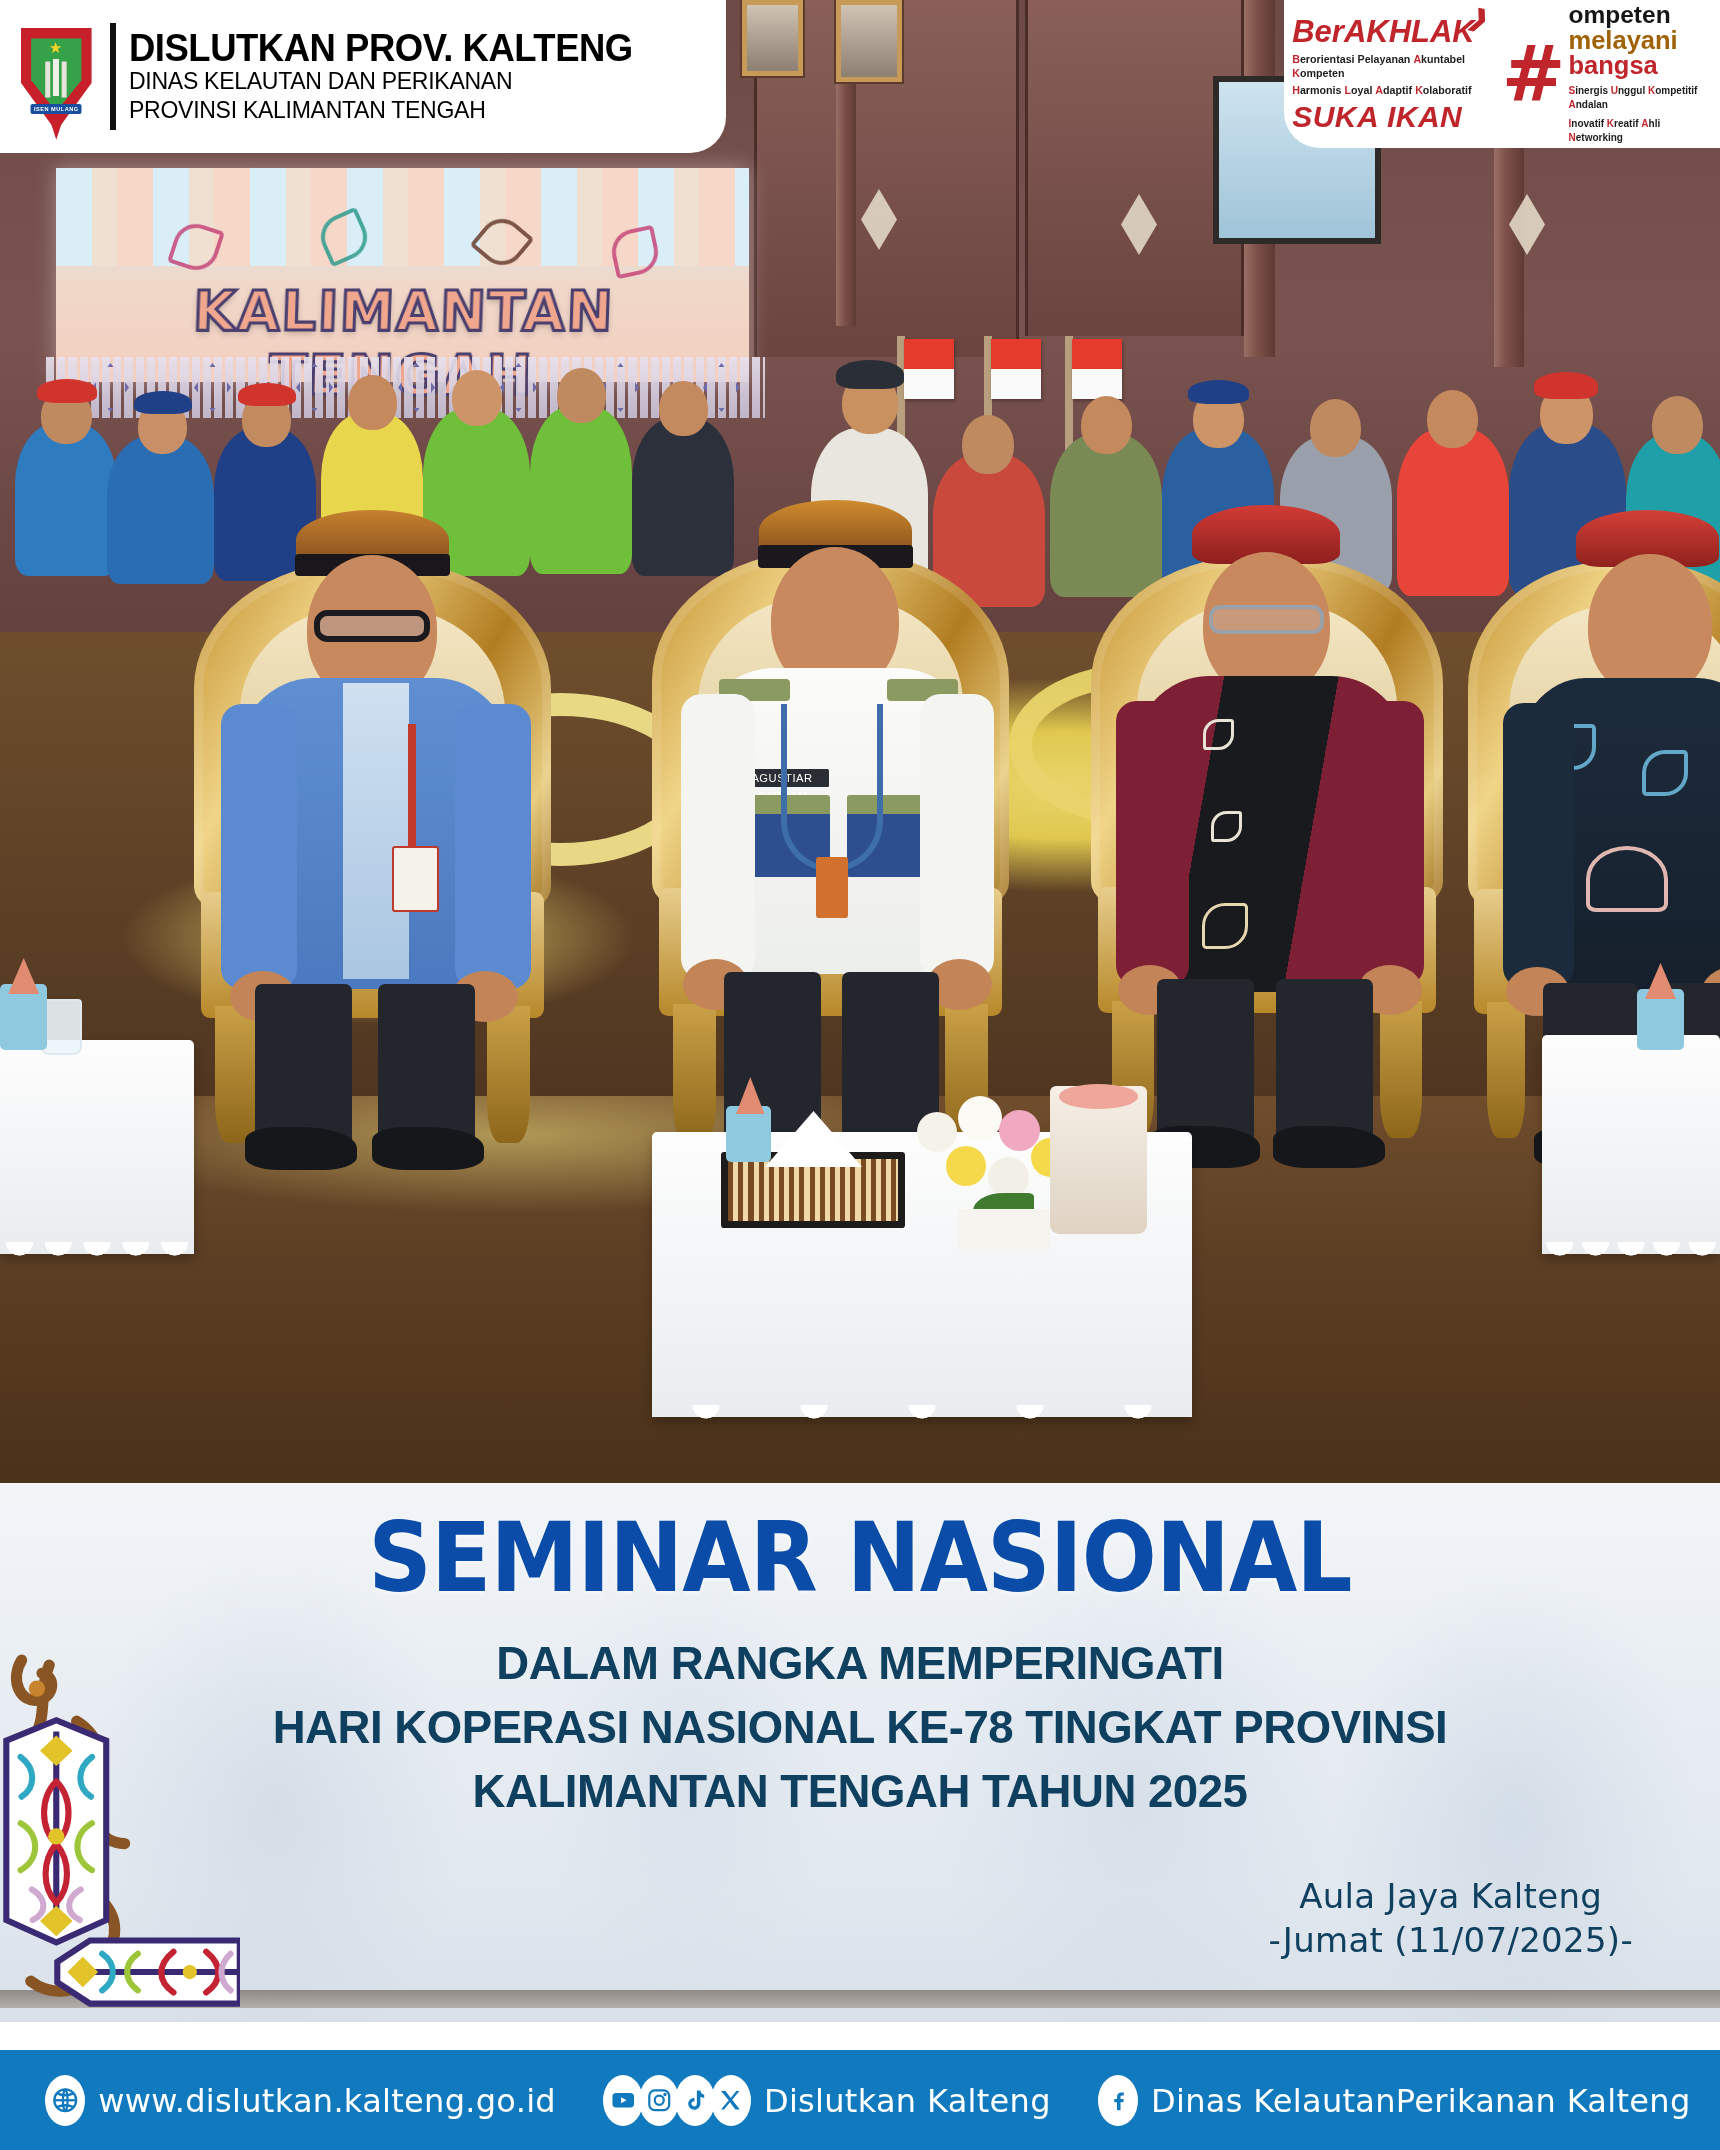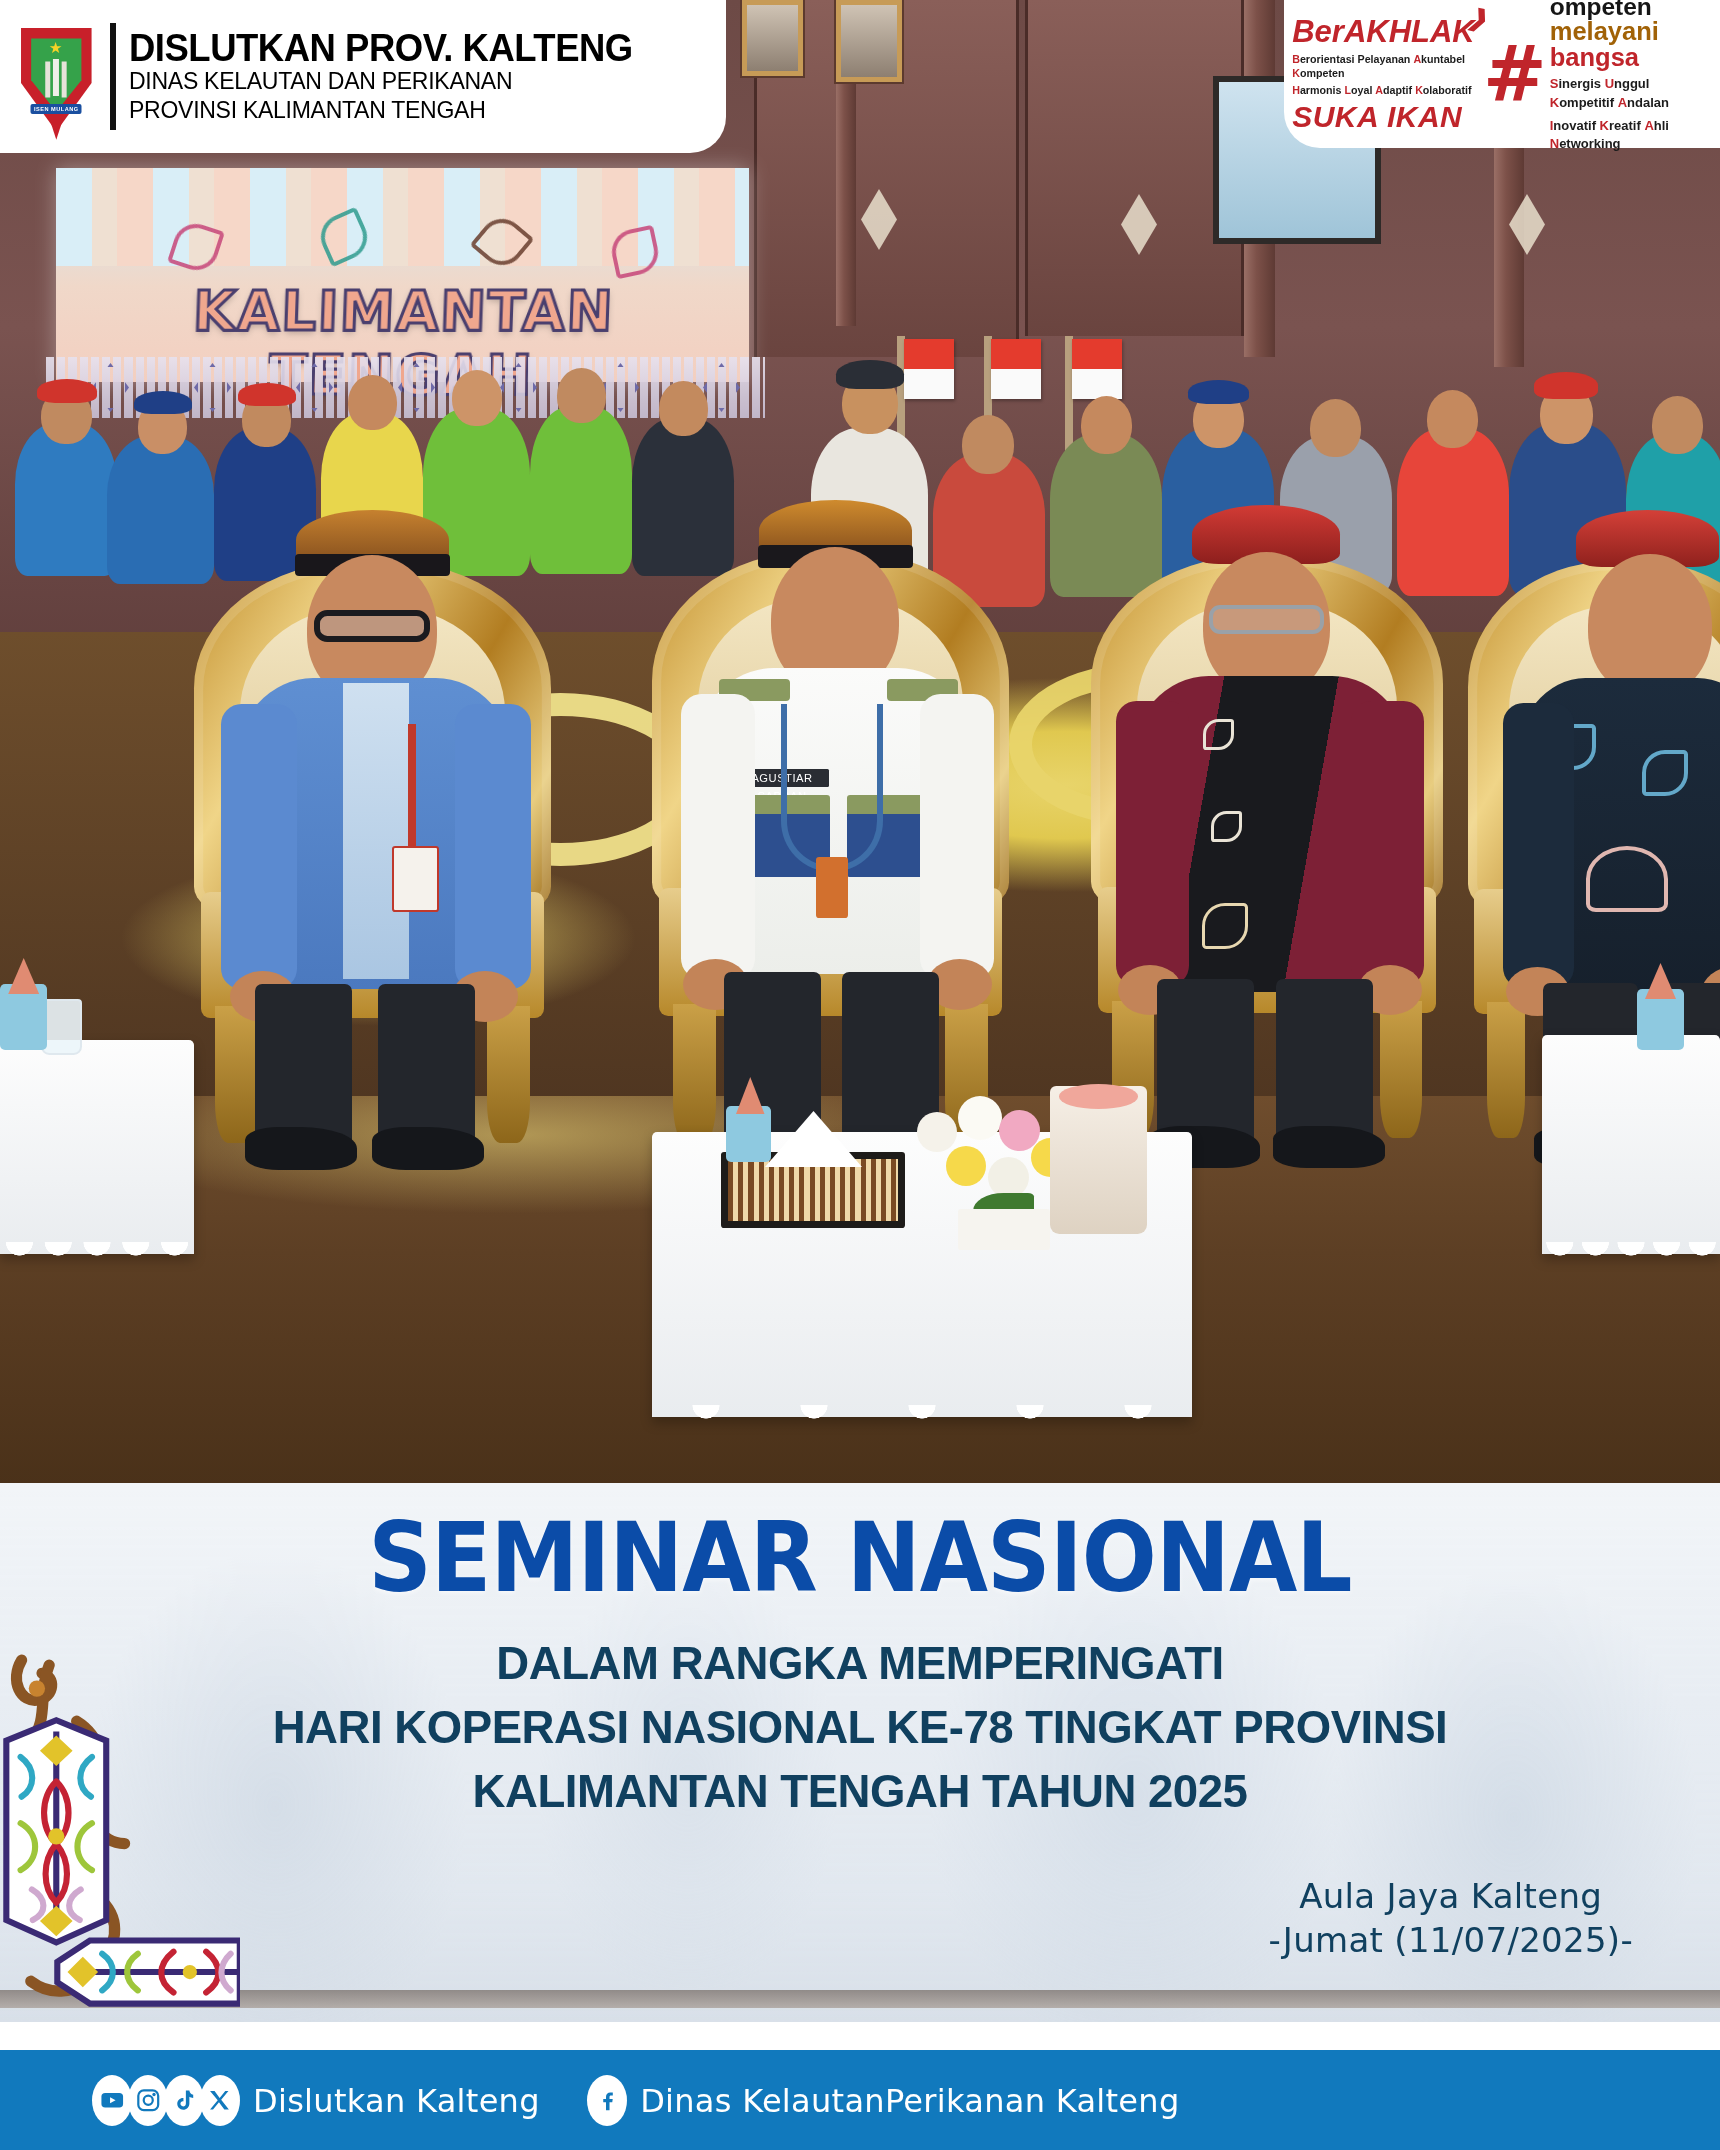--- a/index.html
+++ b/index.html
@@ -164,21 +164,21 @@
   .bk-main .caret{ position:absolute; right:-13.3px; top:-10.2px; font-size:23.4px; color:#c0252b; transform:rotate(12deg);}
   .bk-desc{ font-size:10.7px; font-weight:bold; color:#1c1c1c; line-height:1.35; margin-top:2px;}
   .bk-desc b{ color:#c0252b; }
   .bk-suka{ font-size:30px; font-weight:bold; font-style:italic; color:#c0252b; margin-top:3.1px; letter-spacing:0.5px;}
   .bk-right{ display:flex; align-items:center; gap:3.1px;}
   .hash{ font-size:76px; font-weight:bold; color:#c0252b; line-height:.78; font-family:"DejaVu Sans",sans-serif;}
   .bg-lines{ line-height:1.0; }
   .bg-lines .l1{ font-size:24.5px; font-weight:bold; color:#161616; }
   .bg-lines .l2{ font-size:25.5px; font-weight:bold; color:#a16207; }
   .bg-lines .l3{ font-size:25.5px; font-weight:bold; color:#c0252b; }
-  .bg-desc{ font-size:13px; font-weight:bold; color:#1c1c1c; line-height:1.4; margin-top:5.1px;}
+  .bg-desc{ font-size:10px; font-weight:bold; color:#1c1c1c; line-height:1.4; margin-top:5.1px;}
   .bg-desc b{ color:#c0252b; }
 
   
   .title-banner{
     position:absolute; left:0; top:1483px; width:1720px; height:539px;
     overflow:hidden;
     background:linear-gradient(180deg,#eef2f6 0%, #e4eaf1 40%, #dfe6ee 75%, #d7dfe8 100%);
   }
   .tb-ghost{
     position:absolute; inset:0; opacity:.30;
@@ -562,20 +562,34 @@
       <path d="M162 692 L192 722 L162 752 L132 722 Z" fill="#e2c32a"></path>
       <circle cx="372" cy="722" r="14" fill="#e2c32a"></circle>
     </g>
   </svg>
 
   <div class="tb-grayline"></div>
 </div>
 
 <div class="footer">
 
+  <div class="f-group">
+    <span class="f-ico">
+      <svg width="28.5" height="28.5" viewBox="0 0 24 24" fill="none" stroke="#1179bd" stroke-width="1.9">
+        <circle cx="12" cy="12" r="9.2"></circle>
+          <path d="M3 12h18"></path>
+          <path d="M12 2.8c2.6 3 2.6 15.4 0 18.4"></path>
+          <path d="M12 2.8c-2.6 3-2.6 15.4 0 18.4"></path>
+          <path d="M5 6.2c4.4 2 9.6 2 14 0"></path>
+          <path d="M5 17.8c4.4-2 9.6-2 14 0"></path>
+      </svg>
+    </span>
+    <span class="gap-md"></span>
+    <span class="f-txt">www.dislutkan.kalteng.go.id</span>
+  </div>
 
   <span class="gap-lg"></span>
 
   <div class="f-group">
     <span class="f-ico">
       <svg width="26.5" height="26.5" viewBox="0 0 24 24" fill="#1179bd">
           <rect x="2.2" y="5.4" width="19.6" height="13.2" rx="3.4"></rect>
           <path d="M10 9.2v5.6l5-2.8z" fill="#fff"></path>
         </svg>
     </span>

